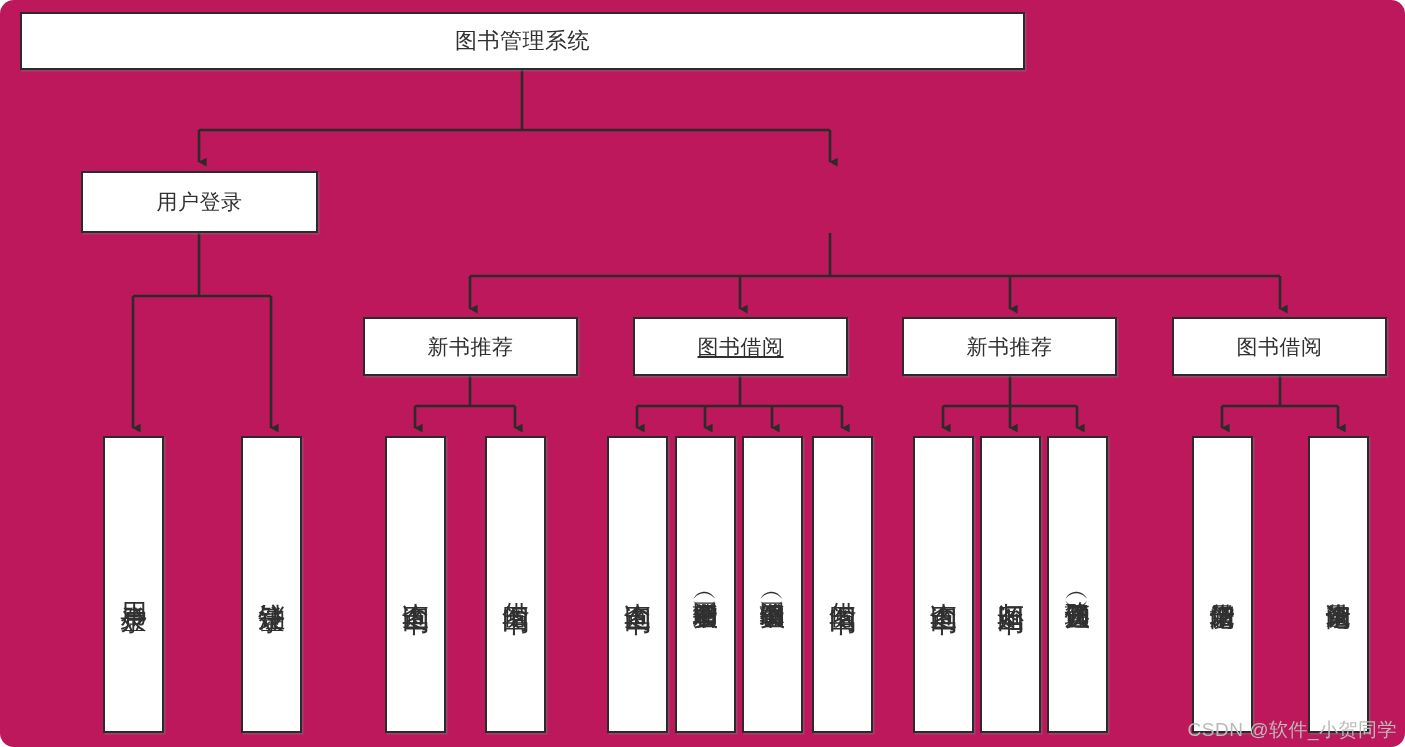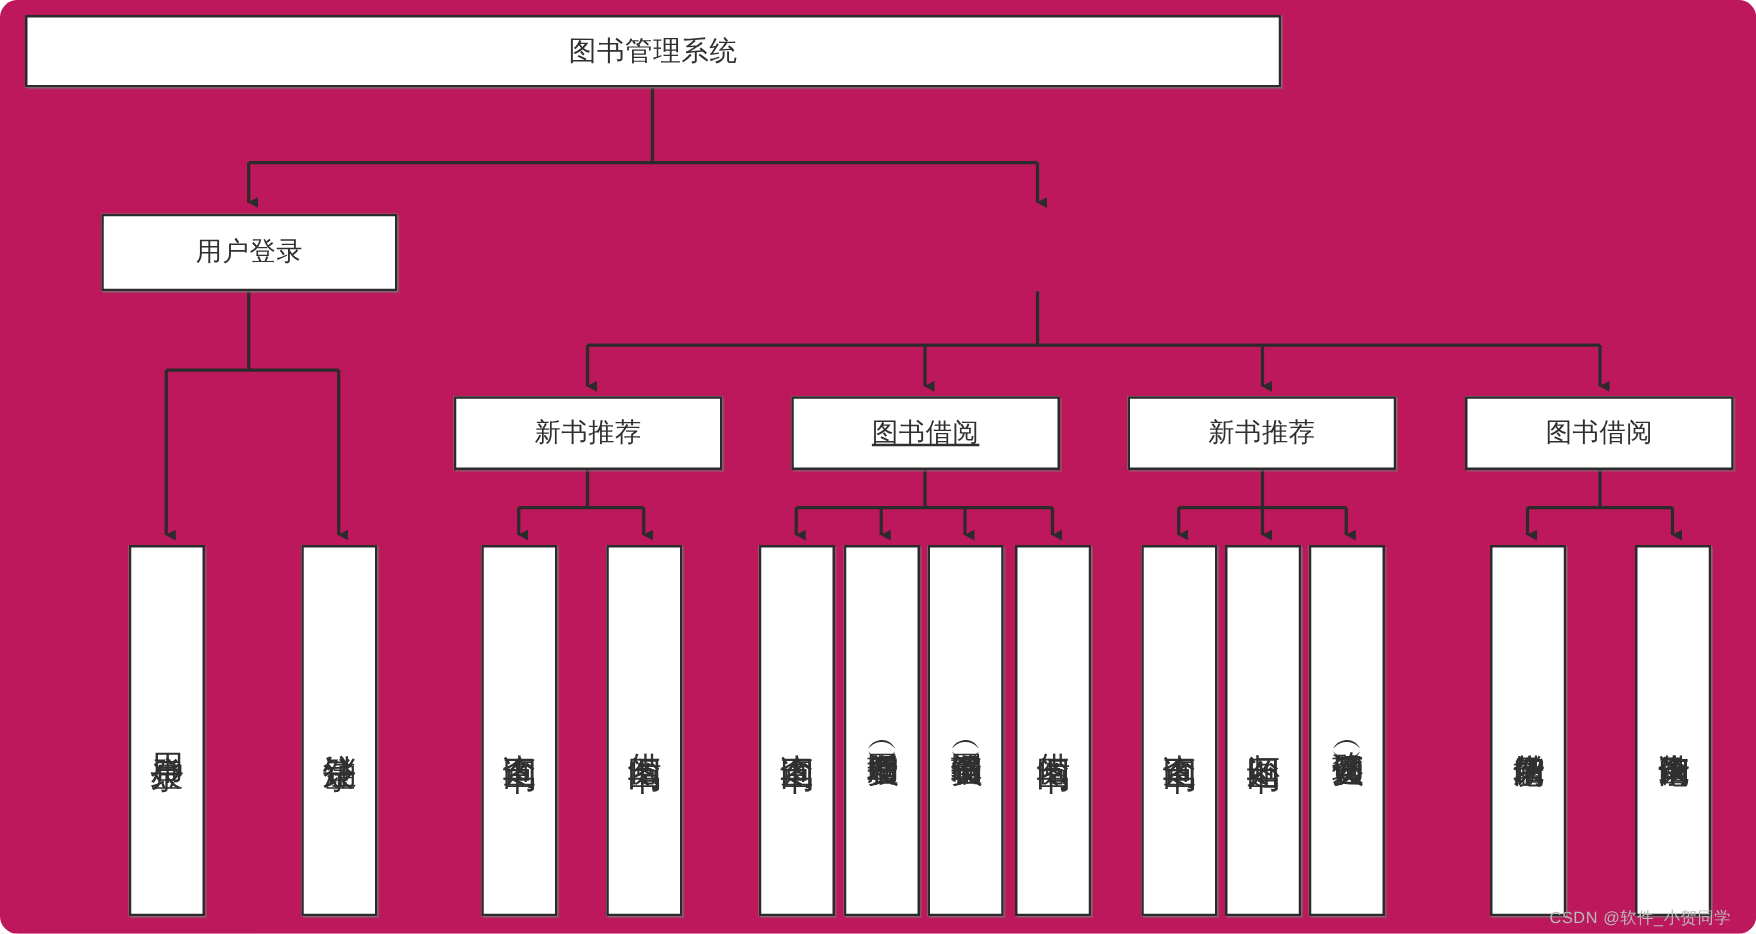--- a/index.html
+++ b/index.html
@@ -62,23 +62,23 @@
     letter-spacing: 2px;
     white-space: nowrap;
     text-align: center;
   }
   .node.vert.tight .lbl {
     font-size: 25px;
     letter-spacing: 0.5px;
   }
   .watermark {
     position: absolute;
-    right: 20px;
+    right: 8px;
     bottom: 4px;
-    font-size: 13px;
+    font-size: 19px;
     color: #b9b9b9;
     letter-spacing: 0.5px;
     white-space: nowrap;
     pointer-events: none;
   }
 </style>
 </head>
 <body>
 
 <div id="canvas">

